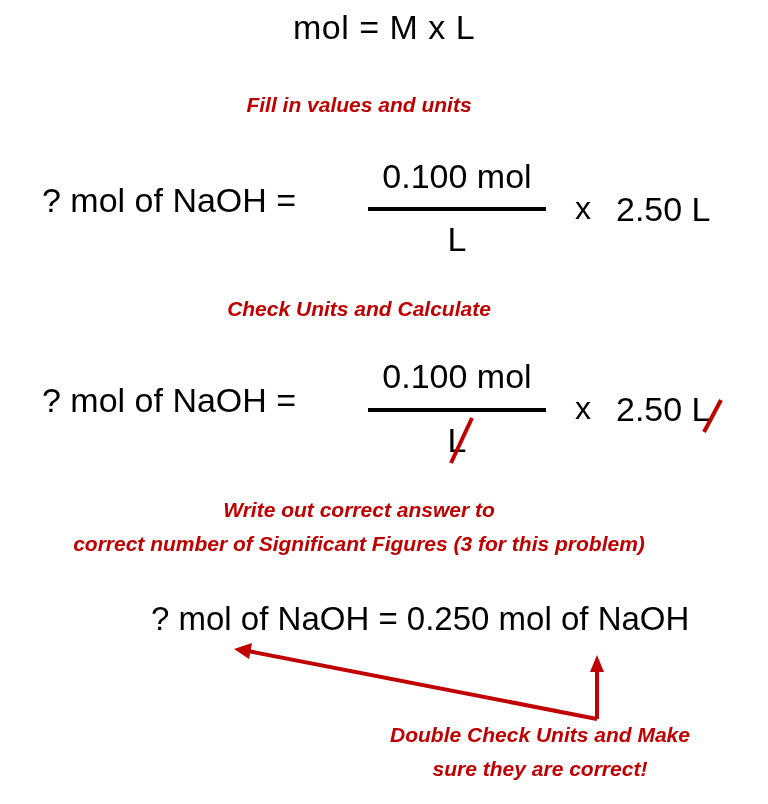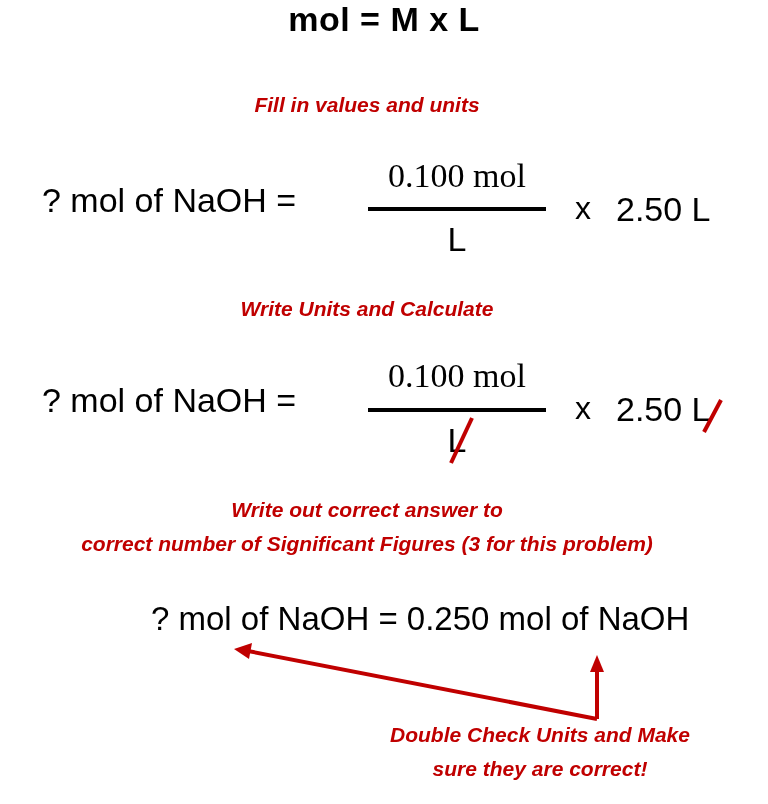--- a/index.html
+++ b/index.html
@@ -1,43 +1,43 @@
 <!DOCTYPE html>
 <html><head>
   <meta charset="utf-8">
   <style>
     html, body { margin: 0; padding: 0; background: #ffffff; }
     body { width: 768px; height: 804px; position: relative; overflow: hidden;
            font-family: "Liberation Sans", "DejaVu Sans", sans-serif; color: #000; }
     .abs { position: absolute; white-space: nowrap; }
-    .formula { font-size: 34px; left: 0; width: 768px; top: 0; text-align: center; letter-spacing: 0.5px; font-weight: bold; }
-    .red-note { color: #c00000; font-style: italic; font-weight: bold; font-size: 21px; text-align: center; left: 12px; width: 710px; }
+    .formula { font-size: 34px; left: 0; width: 768px; top: 8px; text-align: center; letter-spacing: 0.5px; }
+    .red-note { color: #c00000; font-style: italic; font-weight: bold; font-size: 21px; text-align: center; left: 4px; width: 710px; }
     .eq-text { font-size: 34px; }
-    .frac-num { font-size: 34px; font-family: Liberation Serif, serif; }
+    .frac-num { font-size: 34px; }
     .frac-den { font-size: 34px; }
     .frac-bar { position: absolute; height: 4px; background: #000; }
     svg.overlay { position: absolute; left: 0; top: 0; pointer-events: none; }
   </style>
 </head>
 <body>
 
 <div class="abs formula">mol =  M x L</div>
 
 <div class="abs red-note" style="top:93px;">Fill in values and units</div>
 
 <div>
   <div class="abs eq-text" style="left:42px; top:181px;">? mol of NaOH =</div>
   <div class="abs frac-num" style="left:368px; top:157px; width:178px; text-align:center;">0.100 mol</div>
   <div class="frac-bar" style="left:368px; top:207px; width:178px;"></div>
   <div class="abs frac-den" style="left:368px; top:220px; width:178px; text-align:center;">L</div>
   <div class="abs eq-text" style="left:575px; top:190px; font-size:32px;">x</div>
   <div class="abs eq-text" style="left:616px; top:190px;">2.50 L</div>
 </div>
 
-<div class="abs red-note" style="top:297px;">Write Units and Calculate</div>
+<div class="abs red-note" style="top:297px;">Check Units and Calculate</div>
 
 <div>
   <div class="abs eq-text" style="left:42px; top:381px;">? mol of NaOH =</div>
   <div class="abs frac-num" style="left:368px; top:357px; width:178px; text-align:center;">0.100 mol</div>
   <div class="frac-bar" style="left:368px; top:408px; width:178px;"></div>
   <div class="abs frac-den" style="left:368px; top:421px; width:178px; text-align:center;">L</div>
   <div class="abs eq-text" style="left:575px; top:390px; font-size:32px;">x</div>
   <div class="abs eq-text" style="left:616px; top:390px;">2.50 L</div>
 </div>
 

